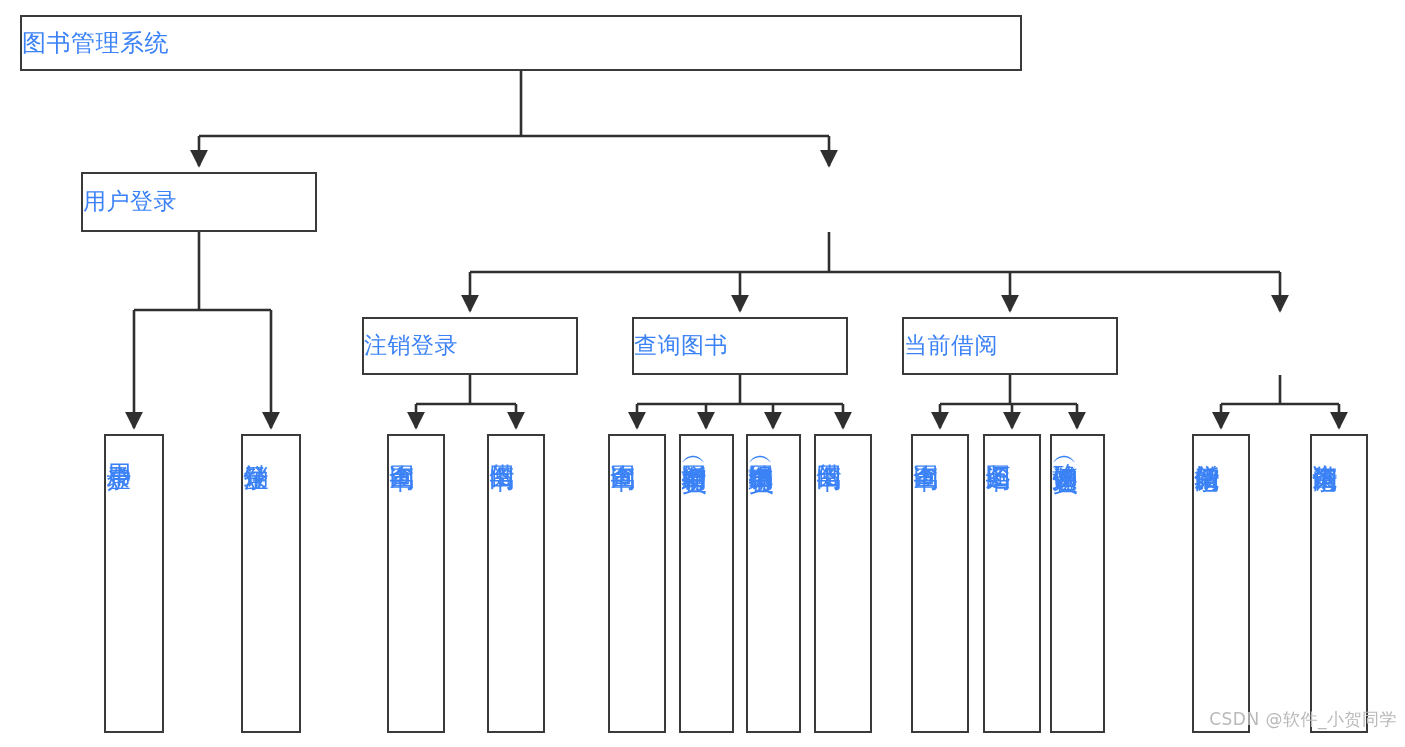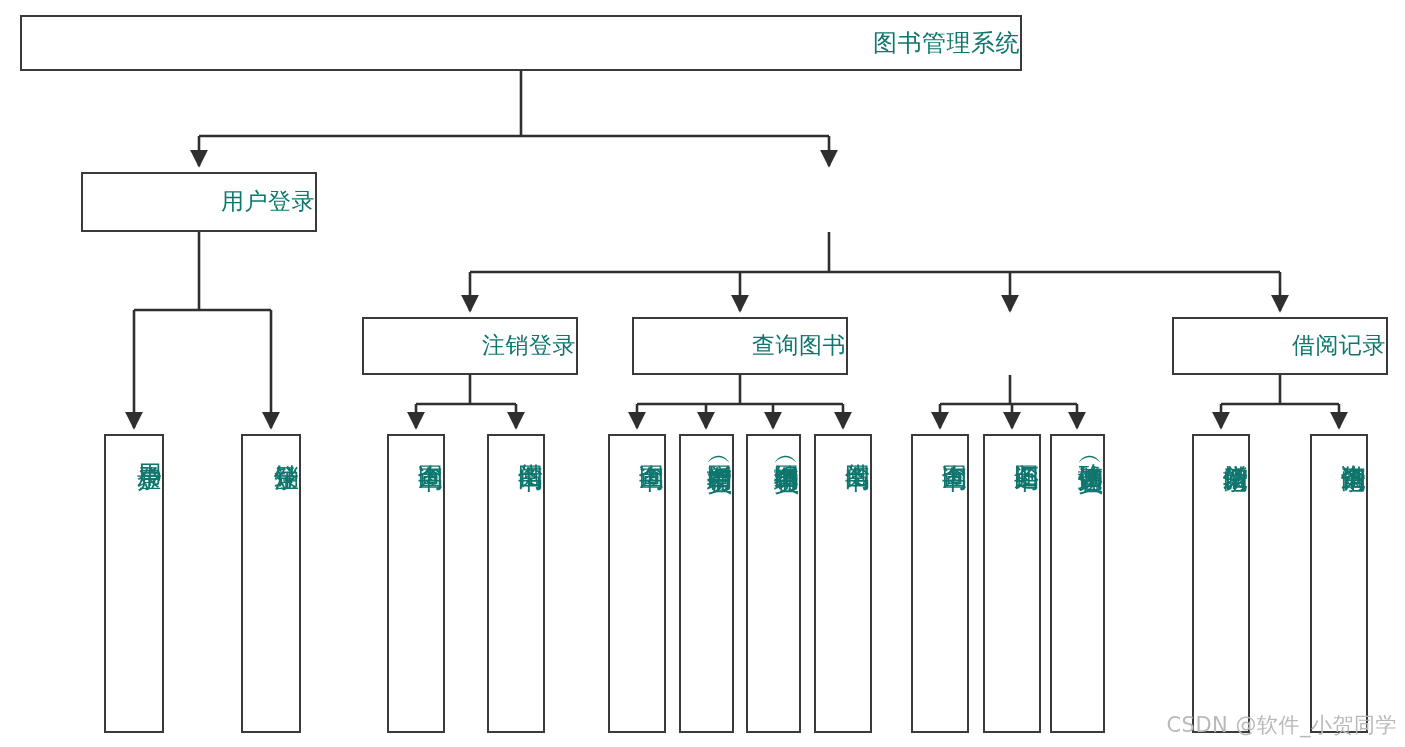--- a/index.html
+++ b/index.html
@@ -28,22 +28,22 @@
     pointer-events: none;
   }
   
   .node {
     position: absolute;
     box-sizing: border-box;
     background: #ffffff;
     border: 2px solid #3a3a3a;
     display: flex;
     align-items: center;
-    justify-content: flex-end;
-    color: #0f766e;
+    justify-content: flex-start;
+    color: #3b82f6;
     z-index: 2;
   }
   .node .label {
     line-height: 1.18;
     text-align: center;
     white-space: pre;
   }
   
   .node.horiz .label {
     font-size: 23px;
@@ -62,22 +62,22 @@
     text-orientation: upright;
     font-size: 25px;
     line-height: 1.02;
     letter-spacing: 1px;
     white-space: nowrap;
   }
   
   #watermark {
     position: absolute;
     right: 8px;
-    bottom: 8px;
-    font-size: 21px;
+    bottom: 16px;
+    font-size: 17px;
     color: #b9b9b9;
     letter-spacing: 0.5px;
     z-index: 5;
     user-select: none;
   }
 </style>
 </head>
 <body>
 
 <div id="canvas">
@@ -139,22 +139,22 @@
   <div class="node horiz" style="left:81px; top:172px; width:236px; height:60px;">
     <span class="label">用户登录</span>
   </div>
 
   <div class="node horiz" style="left:362px; top:317px; width:216px; height:58px;">
     <span class="label">注销登录</span>
   </div>
   <div class="node horiz" style="left:632px; top:317px; width:216px; height:58px;">
     <span class="label">查询图书</span>
   </div>
-  <div class="node horiz" style="left:1172px; top:317px; width:216px; height:58px;">
-    <span class="label">借阅记录</span>
+  <div class="node horiz" style="left:902px; top:317px; width:216px; height:58px;">
+    <span class="label">当前借阅</span>
   </div>
 
   <div class="node vert" style="left:104px; top:434px; width:60px; height:299px;">
     <span class="label">用户登录</span>
   </div>
   <div class="node vert" style="left:241px; top:434px; width:60px; height:299px;">
     <span class="label">注销登录</span>
   </div>
 
   <div class="node vert" style="left:387px; top:434px; width:58px; height:299px;">

